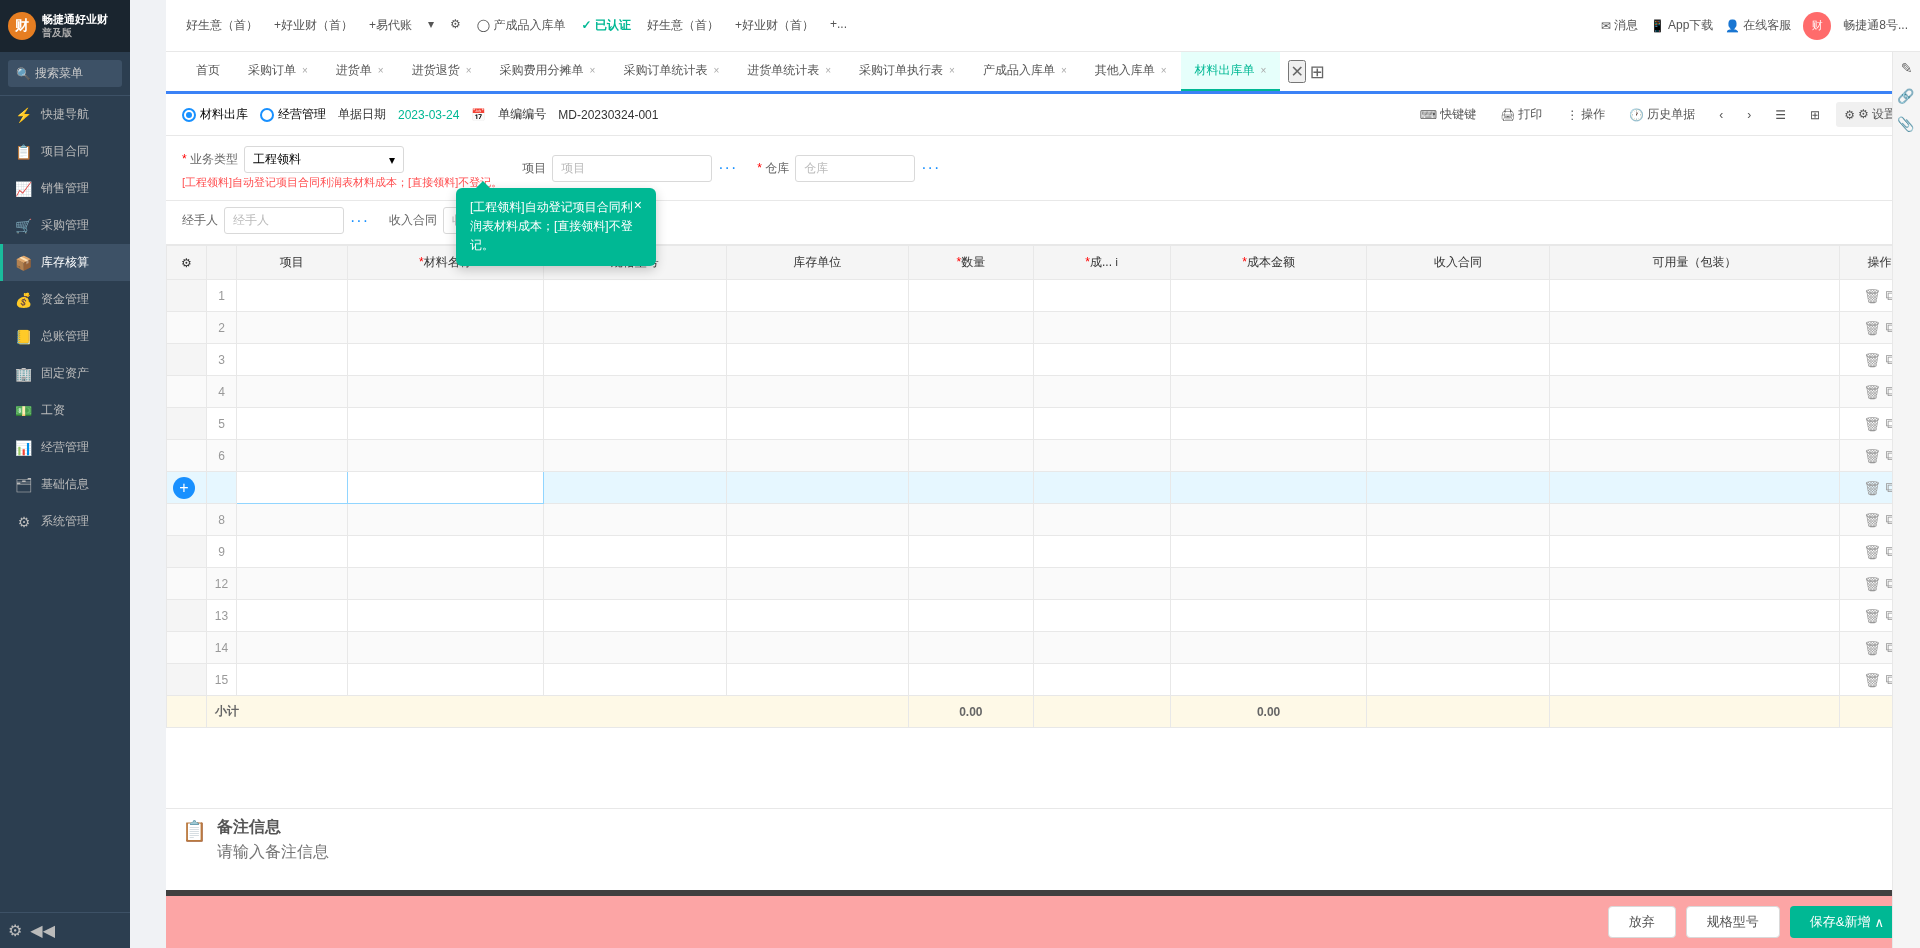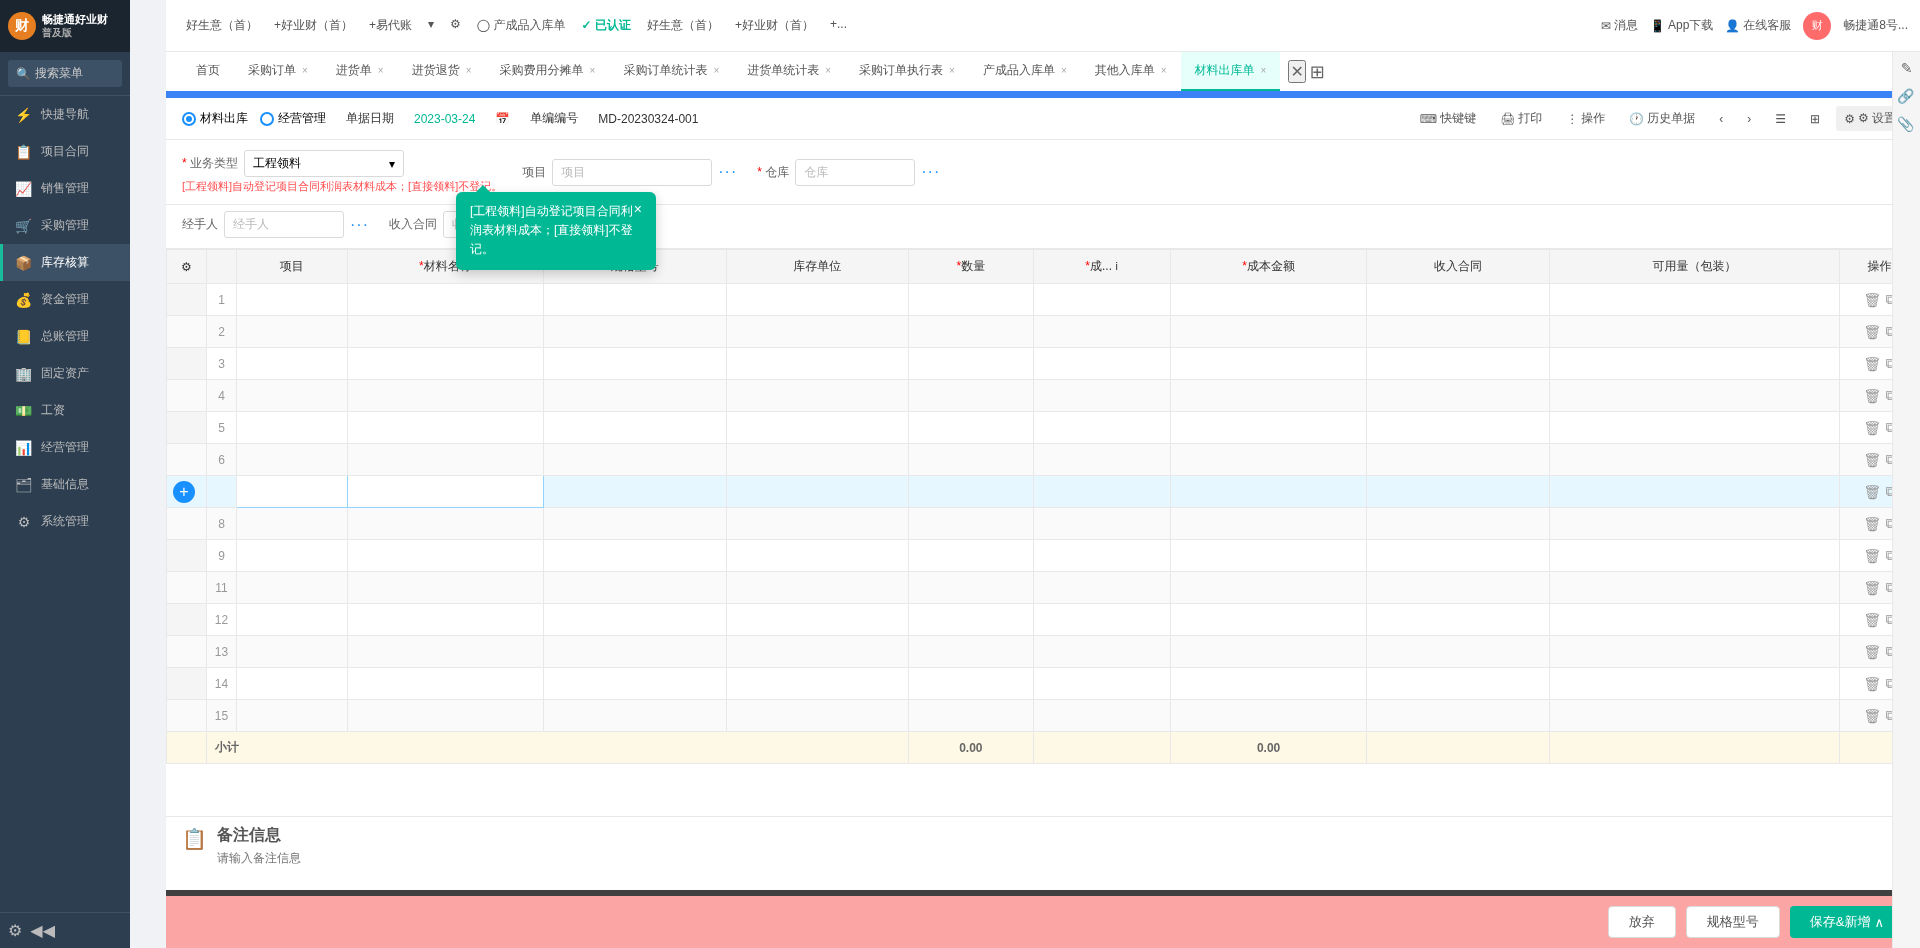--- a/index.html
+++ b/index.html
@@ -118,21 +118,21 @@
     }
     .close-x { cursor: pointer; color: #666; font-size: 16px; margin-left: 8px; }
 
     
     .sub-tabs {
       background: white;
       padding: 0 16px;
       display: flex;
       align-items: center;
       gap: 0;
-      border-bottom: 7px solid #3b82f6;
+      border-bottom: 3px solid #3b82f6;
       overflow-x: auto;
       flex-shrink: 0;
     }
     .sub-tab {
       padding: 10px 14px;
       font-size: 12px;
       cursor: pointer;
       color: #555;
       white-space: nowrap;
       border-bottom: 2px solid transparent;
@@ -151,21 +151,21 @@
     }
 
     
     .form-header {
       padding: 8px 16px;
       border-bottom: 1px solid #e8e8e8;
       display: flex;
       align-items: center;
       justify-content: space-between;
     }
-    .form-header-left { display: flex; align-items: center; gap: 20px; }
+    .form-header-left { display: flex; align-items: center; gap: 12px; }
     .form-header-right { display: flex; align-items: center; gap: 8px; color: #555; font-size: 12px; }
     .radio-group { display: flex; gap: 12px; align-items: center; }
     .radio-item { display: flex; align-items: center; gap: 4px; cursor: pointer; }
     .radio-circle { width: 14px; height: 14px; border-radius: 50%; border: 2px solid #1890ff; display: flex; align-items: center; justify-content: center; }
     .radio-circle.checked::after { content: ''; width: 6px; height: 6px; background: #1890ff; border-radius: 50%; }
     .form-date { color: #333; font-size: 12px; }
     .form-number { color: #333; font-size: 12px; }
     .action-btn {
       padding: 4px 8px; border: none; background: none; cursor: pointer; color: #555; font-size: 12px;
       display: flex; align-items: center; gap: 3px;
@@ -284,21 +284,21 @@
       display: flex;
       align-items: flex-start;
       gap: 10px;
     }
     .remarks-icon { color: #1890ff; font-size: 20px; margin-top: 2px; }
     .remarks-input {
       flex: 1;
       border: none;
       outline: none;
       color: #0369a1;
-      font-size: 12px;
+      font-size: 16px;
       padding: 4px 0;
       font-family: inherit;
       resize: none;
       height: 40px;
     }
     .remarks-label { color: #555; font-size: 16px; font-weight: bold; }
 
     
     .bottom-bar {
       padding: 10px 16px;
@@ -788,39 +788,20 @@
               <td></td>
             <td>
                 <div class="action-icons">
                   <button class="icon-btn">🗑</button>
                   <button class="icon-btn">⧉</button>
                 </div>
               </td>
           </tr>
           <tr>
             <td class="settings-icon-cell"></td>
-            <td class="row-num">11</td>
-            <td></td>
-              <td></td>
-              <td></td>
-              <td></td>
-              <td></td>
-              <td></td>
-              <td></td>
-              <td></td>
-              <td></td>
-            <td>
-                <div class="action-icons">
-                  <button class="icon-btn">🗑</button>
-                  <button class="icon-btn">⧉</button>
-                </div>
-              </td>
-          </tr>
-          <tr>
-            <td class="settings-icon-cell"></td>
             <td class="row-num">12</td>
             <td></td>
               <td></td>
               <td></td>
               <td></td>
               <td></td>
               <td></td>
               <td></td>
               <td></td>
               <td></td>

